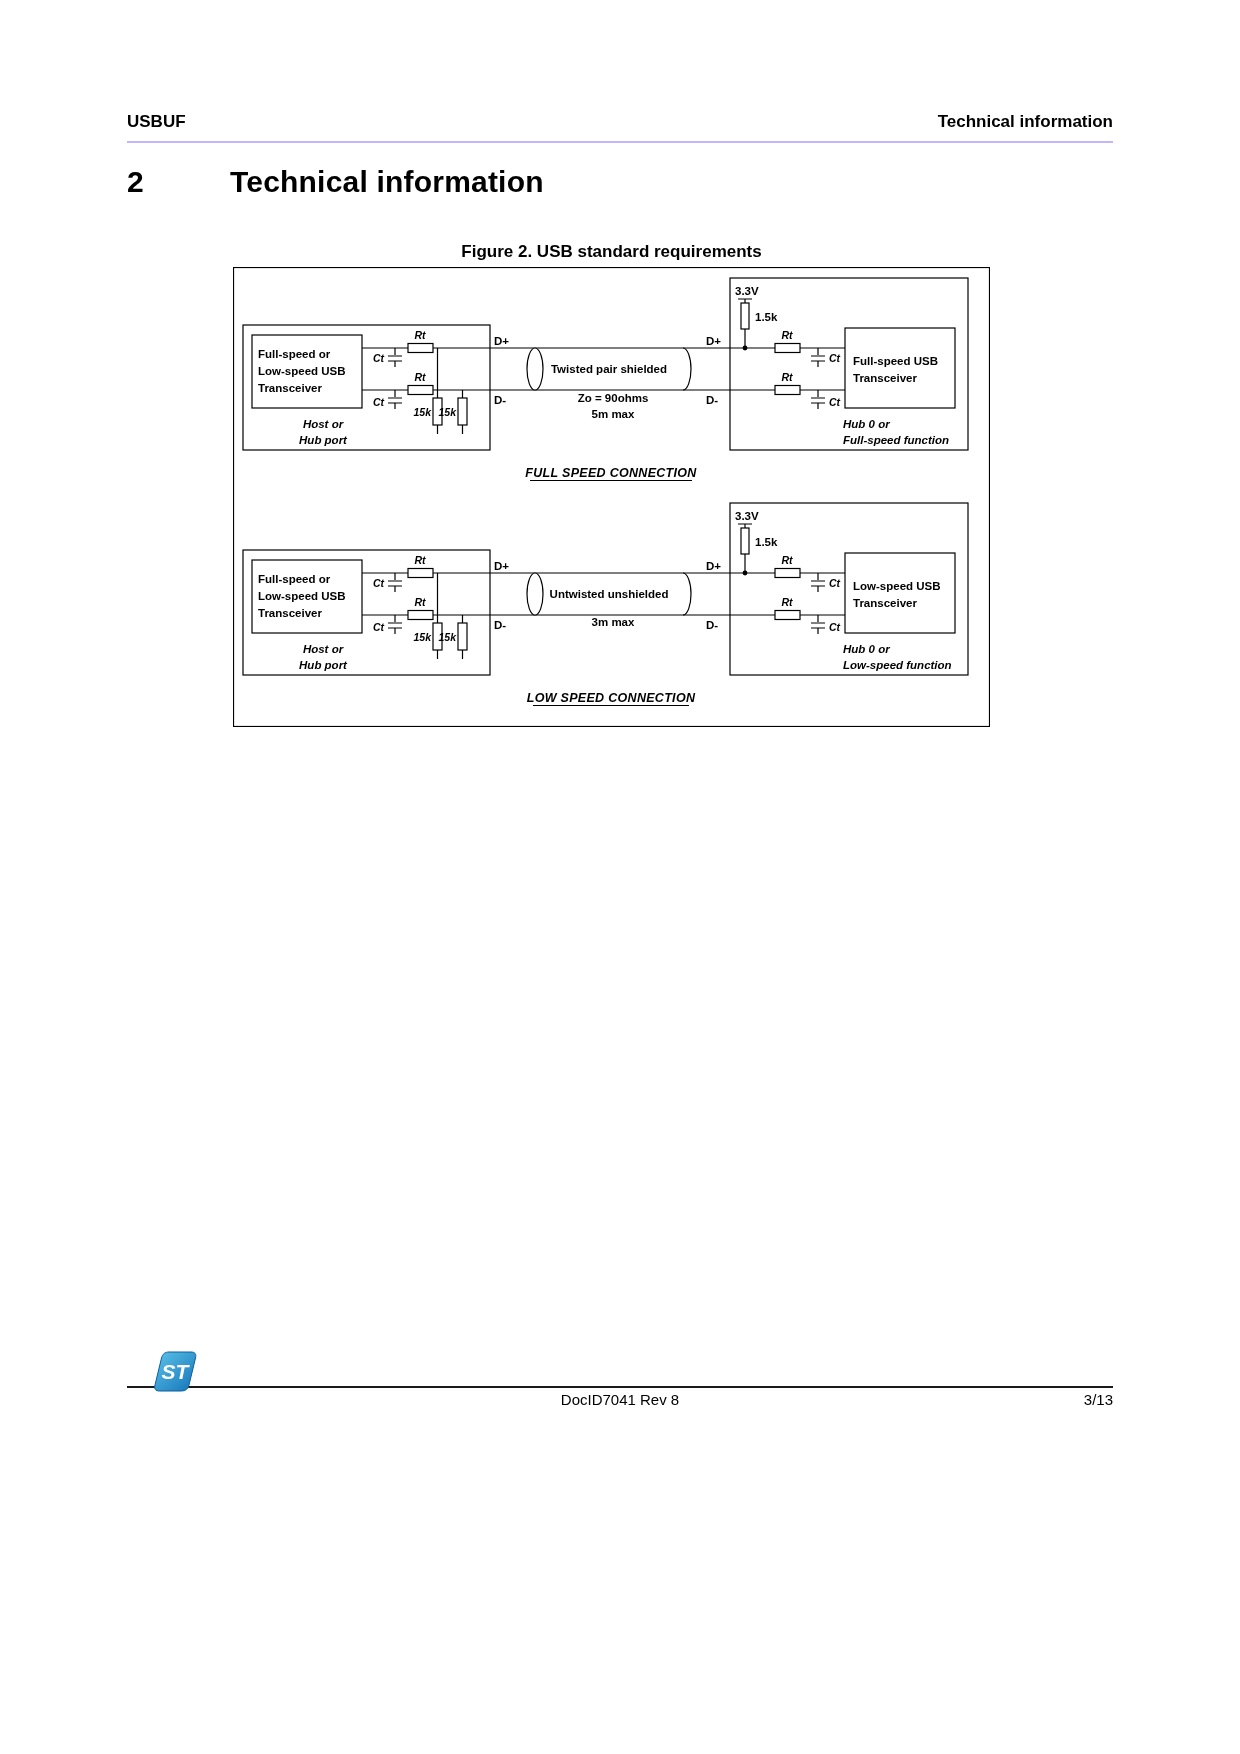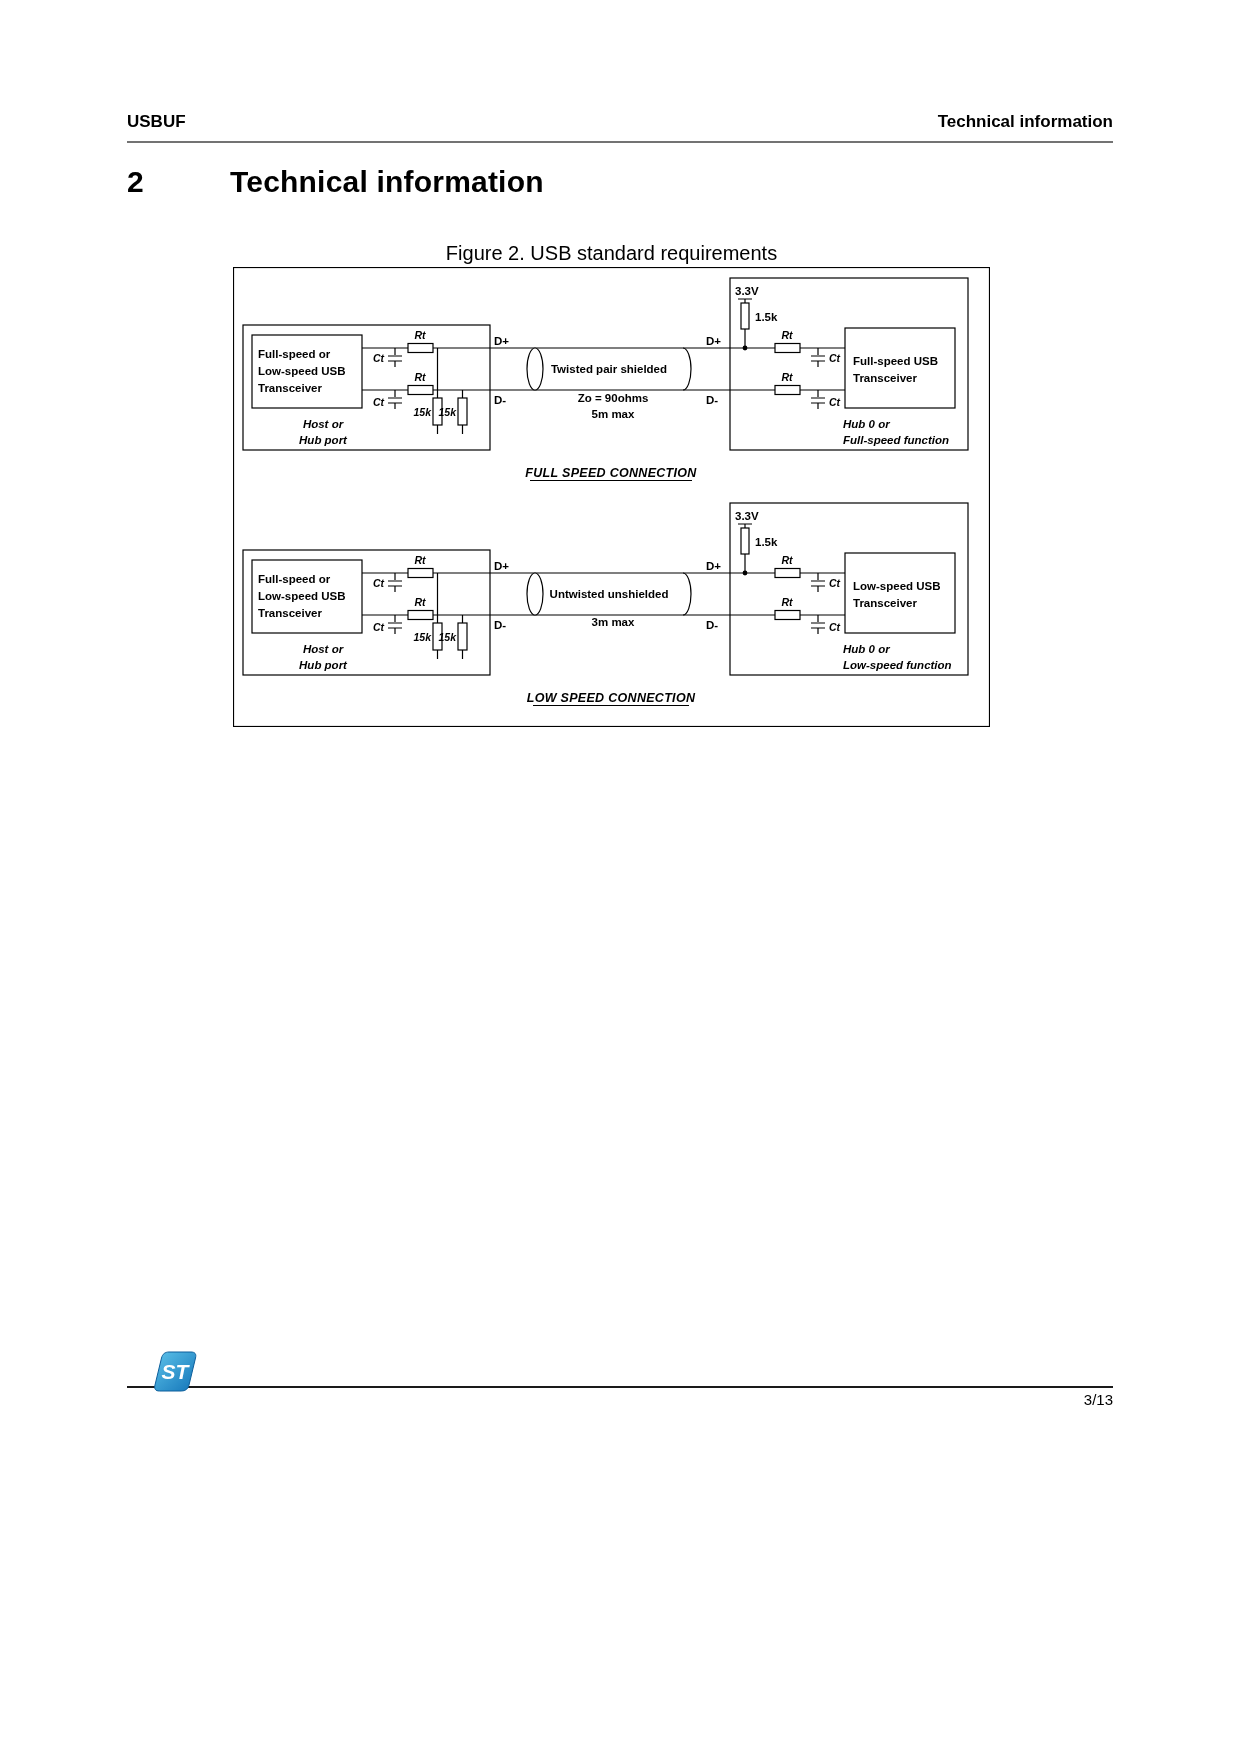--- a/index.html
+++ b/index.html
@@ -17,40 +17,40 @@
     position: absolute;
     left: 127px;
     width: 986px;
     top: 112px;
     display: flex;
     justify-content: space-between;
     align-items: flex-end;
     font-size: 17px;
     font-weight: bold;
     padding-bottom: 9px;
-    border-bottom: 2px solid #737373;
+    border-bottom: 2px solid #c4b5fd;
   }
   .section-heading {
     position: absolute;
     left: 127px;
     top: 165px;
     display: flex;
     font-size: 30px;
     font-weight: bold;
     letter-spacing: 0.2px;
   }
   .section-number { display: inline-block; width: 103px; }
   .figure-caption {
     position: absolute;
     left: 233px;
     width: 757px;
     top: 242px;
     text-align: center;
-    font-size: 20px;
-    font-weight: normal;
+    font-size: 17px;
+    font-weight: bold;
   }
   .figure {
     position: absolute;
     left: 233px;
     top: 267px;
     width: 757px;
     height: 460px;
   }
   .figure svg text { font-family: "Liberation Sans", sans-serif; fill: #000; }
   .t-box  { font-size: 11.5px; font-weight: bold; }
@@ -215,15 +215,16 @@
         <linearGradient id="stgrad" x1="0" y1="0" x2="1" y2="1">
           <stop offset="0" stop-color="#5ec3ea"></stop>
           <stop offset="1" stop-color="#1274b8"></stop>
         </linearGradient>
       </defs>
       <path d="M12.5 43 C8.5 43 7 41 8 37 L14.5 10 C15.5 6 18 4 22 4 L44 4 C48 4 49.5 6 48.5 10 L42 37 C41 41 38.5 43 34.5 43 Z" fill="url(#stgrad)" stroke="#0d5f9c" stroke-width="1"></path>
       <text x="28" y="31" text-anchor="middle" style="font-family:'Liberation Sans',sans-serif;font-size:21px;font-weight:bold;font-style:italic;fill:#ffffff;">ST</text>
     </svg>
   </div>
 
+  <div class="footer-center">DocID7041 Rev 8</div>
   <div class="footer-page">3/13</div>
 
 </div>
 
 </body></html>

